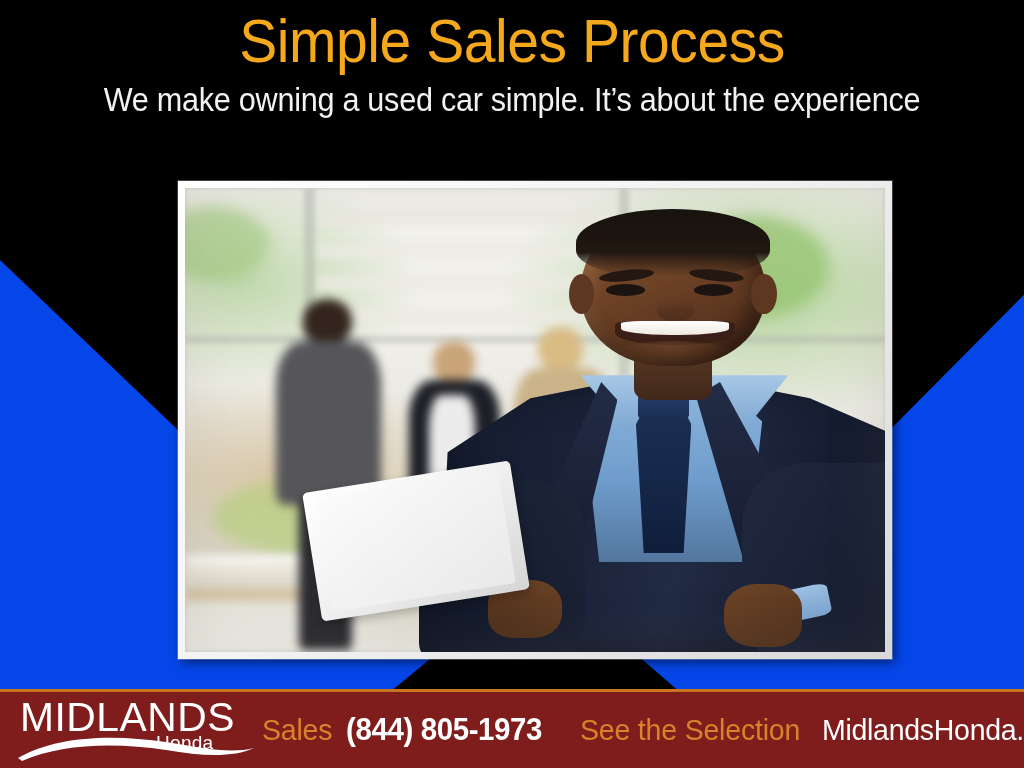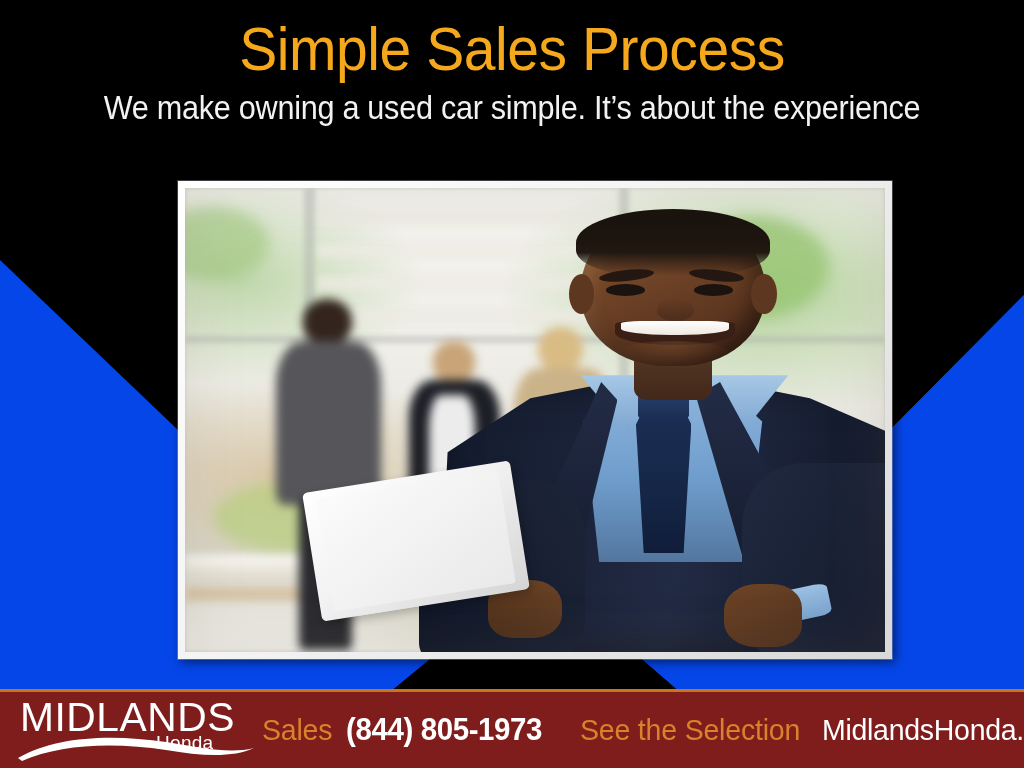--- a/index.html
+++ b/index.html
@@ -7,21 +7,21 @@
   body{
     font-family:"Liberation Sans", sans-serif;
     width:1024px;height:768px;overflow:hidden;
   }
   #stage{
     position:relative;width:1024px;height:768px;background:#000;overflow:hidden;
   }
 
   
   #header{
-    position:absolute;left:0;top:8px;width:888px;height:150px;
+    position:absolute;left:0;top:0;width:888px;height:150px;
     background:#000;z-index:6;
   }
   #title{
     position:absolute;left:0;top:8px;width:1024px;
     text-align:center;
     color:#F5A81C;
     font-size:62px;
     line-height:66px;
     font-weight:400;
     letter-spacing:-0.5px;

